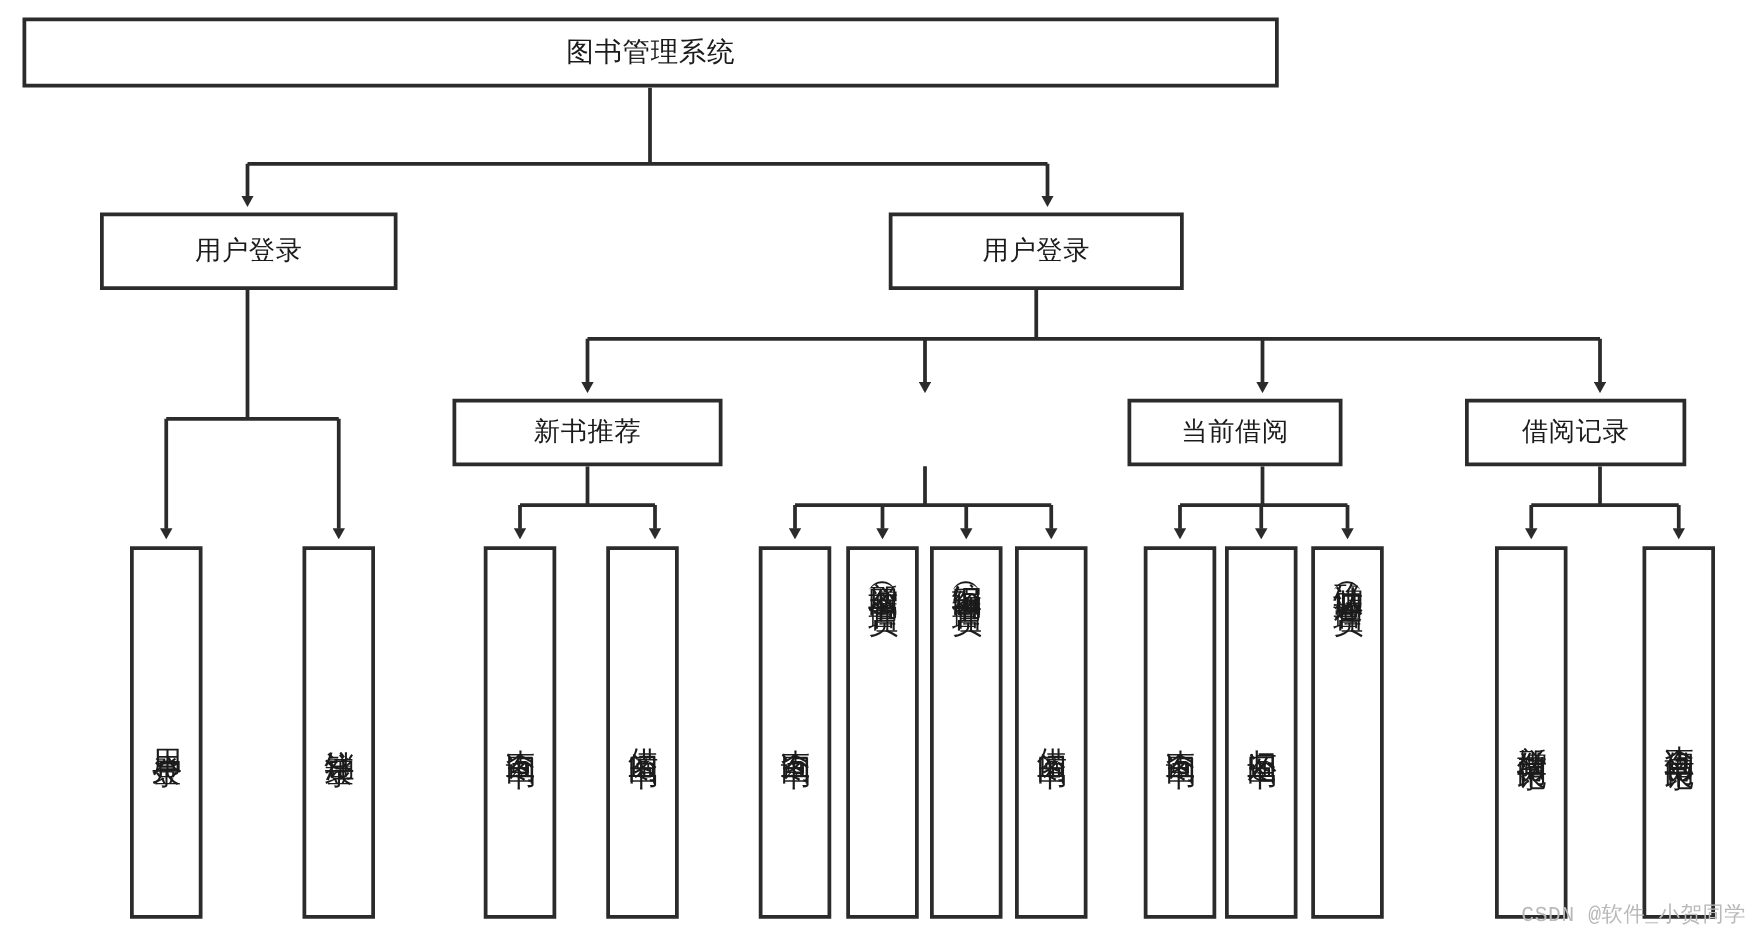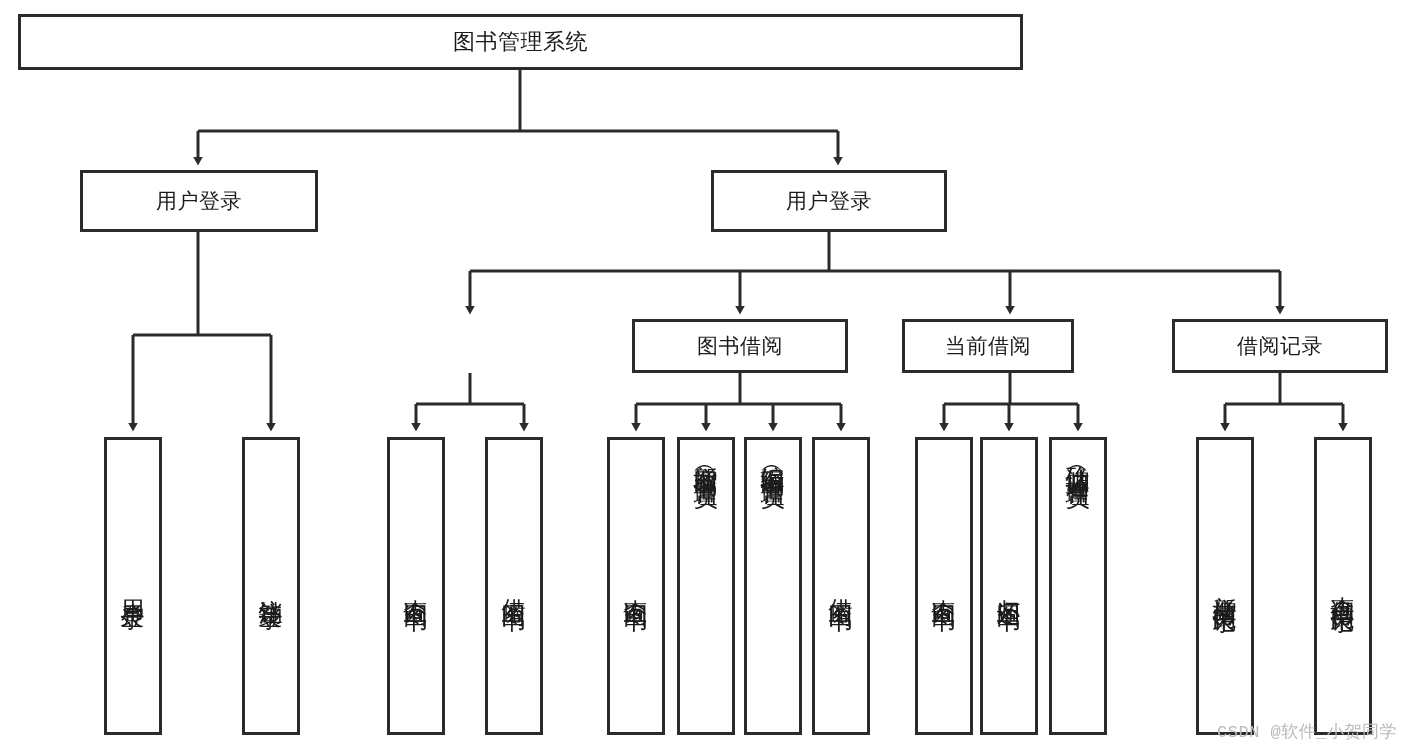--- a/index.html
+++ b/index.html
@@ -128,23 +128,23 @@
       <path d="M1225,404 L1225,423" marker-end="url(#arrow)"></path>
       <path d="M1343,404 L1343,423" marker-end="url(#arrow)"></path>
     </g>
   </svg>
 
   <div class="node horiz root" style="left:18px; top:14px; width:1005px; height:56px;">图书管理系统</div>
 
   <div class="node horiz" style="left:80px; top:170px; width:238px; height:62px;">用户登录</div>
   <div class="node horiz" style="left:711px; top:170px; width:236px; height:62px;">用户登录</div>
 
-  <div class="node horiz" style="left:632px; top:319px; width:216px; height:54px;">图书借阅</div>
+  <div class="node horiz" style="left:362px; top:319px; width:216px; height:54px;">新书推荐</div>
   <div class="node horiz" style="left:902px; top:319px; width:172px; height:54px;">当前借阅</div>
-  <div class="node horiz" style="left:1172px; top:319px; width:216px; height:54px;">借阅记录</div>
+  <div class="node horiz" style="left:1172px; top:319px; width:177px; height:54px;">借阅记录</div>
 
   <div class="node leaf" style="left:104px; top:437px; width:58px; height:298px;">用户登录</div>
   <div class="node leaf" style="left:242px; top:437px; width:58px; height:298px;">注销登录</div>
 
   <div class="node leaf" style="left:387px; top:437px; width:58px; height:298px;">查询图书</div>
   <div class="node leaf" style="left:485px; top:437px; width:58px; height:298px;">借阅图书</div>
 
   <div class="node leaf" style="left:607px; top:437px; width:58px; height:298px;">查询图书</div>
   <div class="node leaf tall-text" style="left:677px; top:437px; width:58px; height:298px;">新增图书（管理员）</div>
   <div class="node leaf tall-text" style="left:744px; top:437px; width:58px; height:298px;">编辑图书（管理员）</div>

